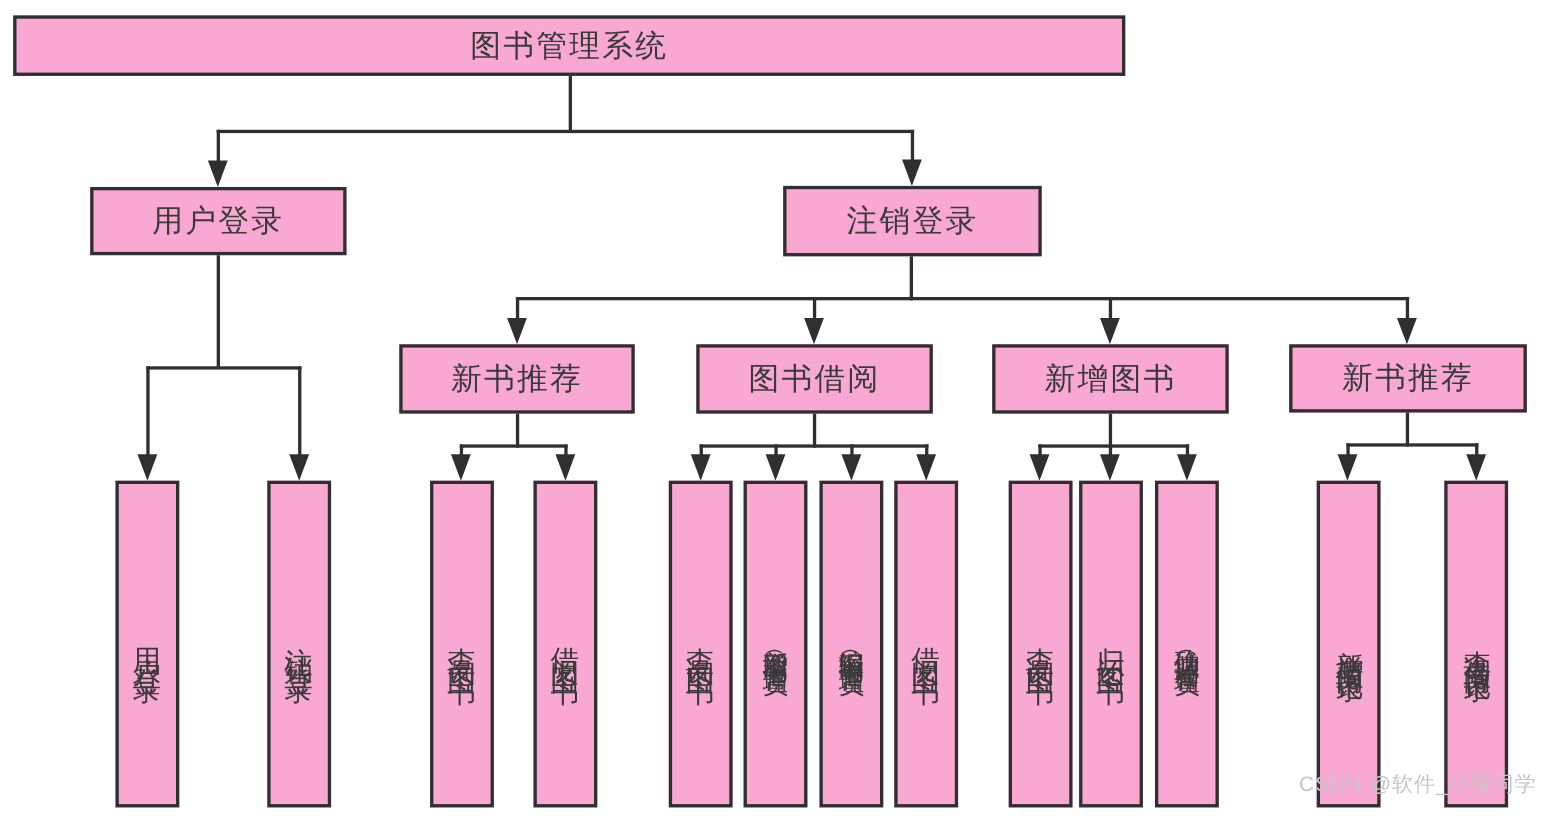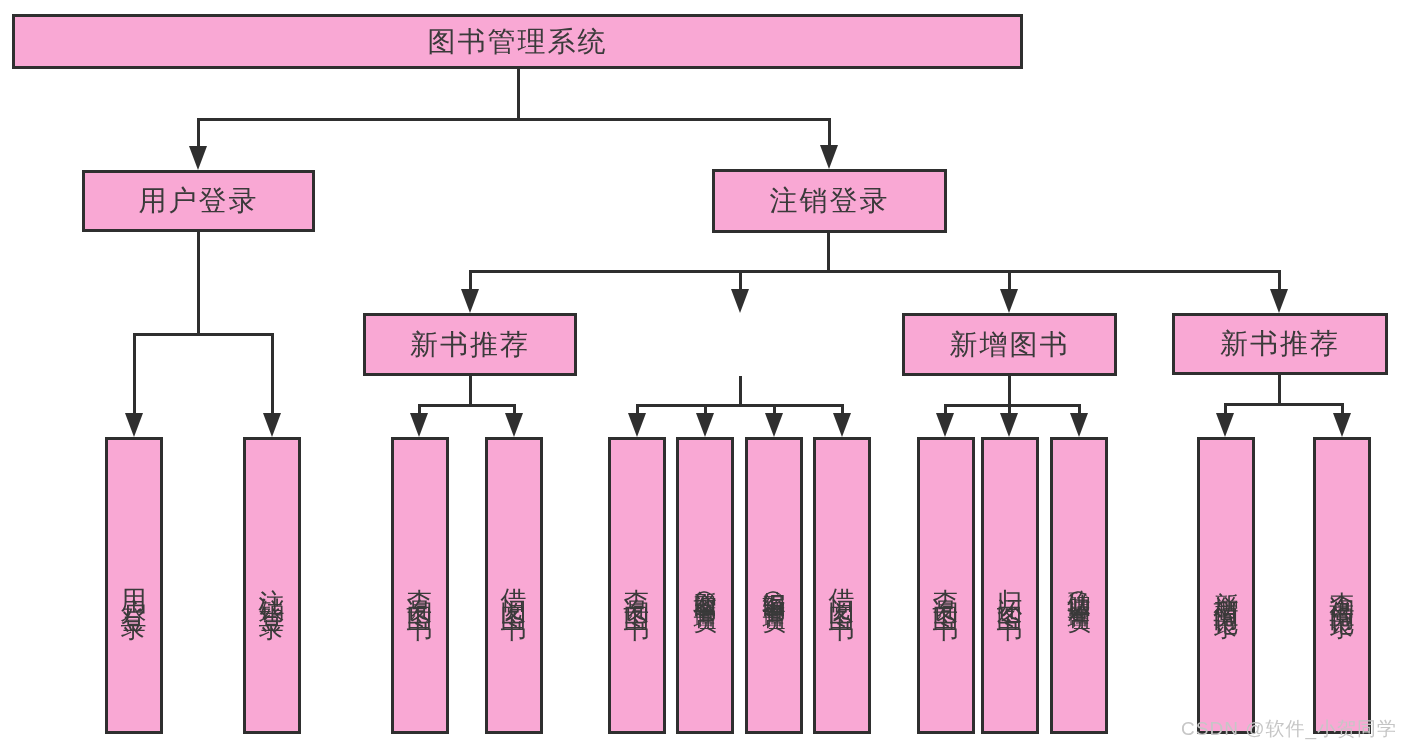--- a/index.html
+++ b/index.html
@@ -38,21 +38,21 @@
   .vline{position:absolute;width:3px;background:#2f2f2f;}
   .hline{position:absolute;height:3px;background:#2f2f2f;}
   .arrowhead{
     position:absolute;width:0;height:0;
     border-left:9px solid transparent;
     border-right:9px solid transparent;
     border-top:24px solid #2f2f2f;
   }
   .watermark{
     position:absolute;
-    top:716px;right:8px;
+    top:700px;right:8px;
     font-size:19px;
     color:#c6c6c6;
     letter-spacing:1px;
     white-space:nowrap;
   }
 </style>
 </head>
 <body>
 
 <div class="canvas">
@@ -63,20 +63,23 @@
 
   <div class="box h" style="left:82px;top:170px;width:233px;height:62px;">
     <span>用户登录</span>
   </div>
   <div class="box h" style="left:712px;top:169px;width:235px;height:64px;">
     <span>注销登录</span>
   </div>
 
   <div class="box h" style="left:363px;top:313px;width:214px;height:63px;">
     <span>新书推荐</span>
+  </div>
+  <div class="box h" style="left:633px;top:313px;width:215px;height:63px;">
+    <span>图书借阅</span>
   </div>
   <div class="box h" style="left:902px;top:313px;width:215px;height:63px;">
     <span>新增图书</span>
   </div>
   <div class="box h" style="left:1172px;top:313px;width:216px;height:62px;">
     <span>新书推荐</span>
   </div>
 
   <div class="box v spread" style="left:105px;">
     <span>用户登录</span>

